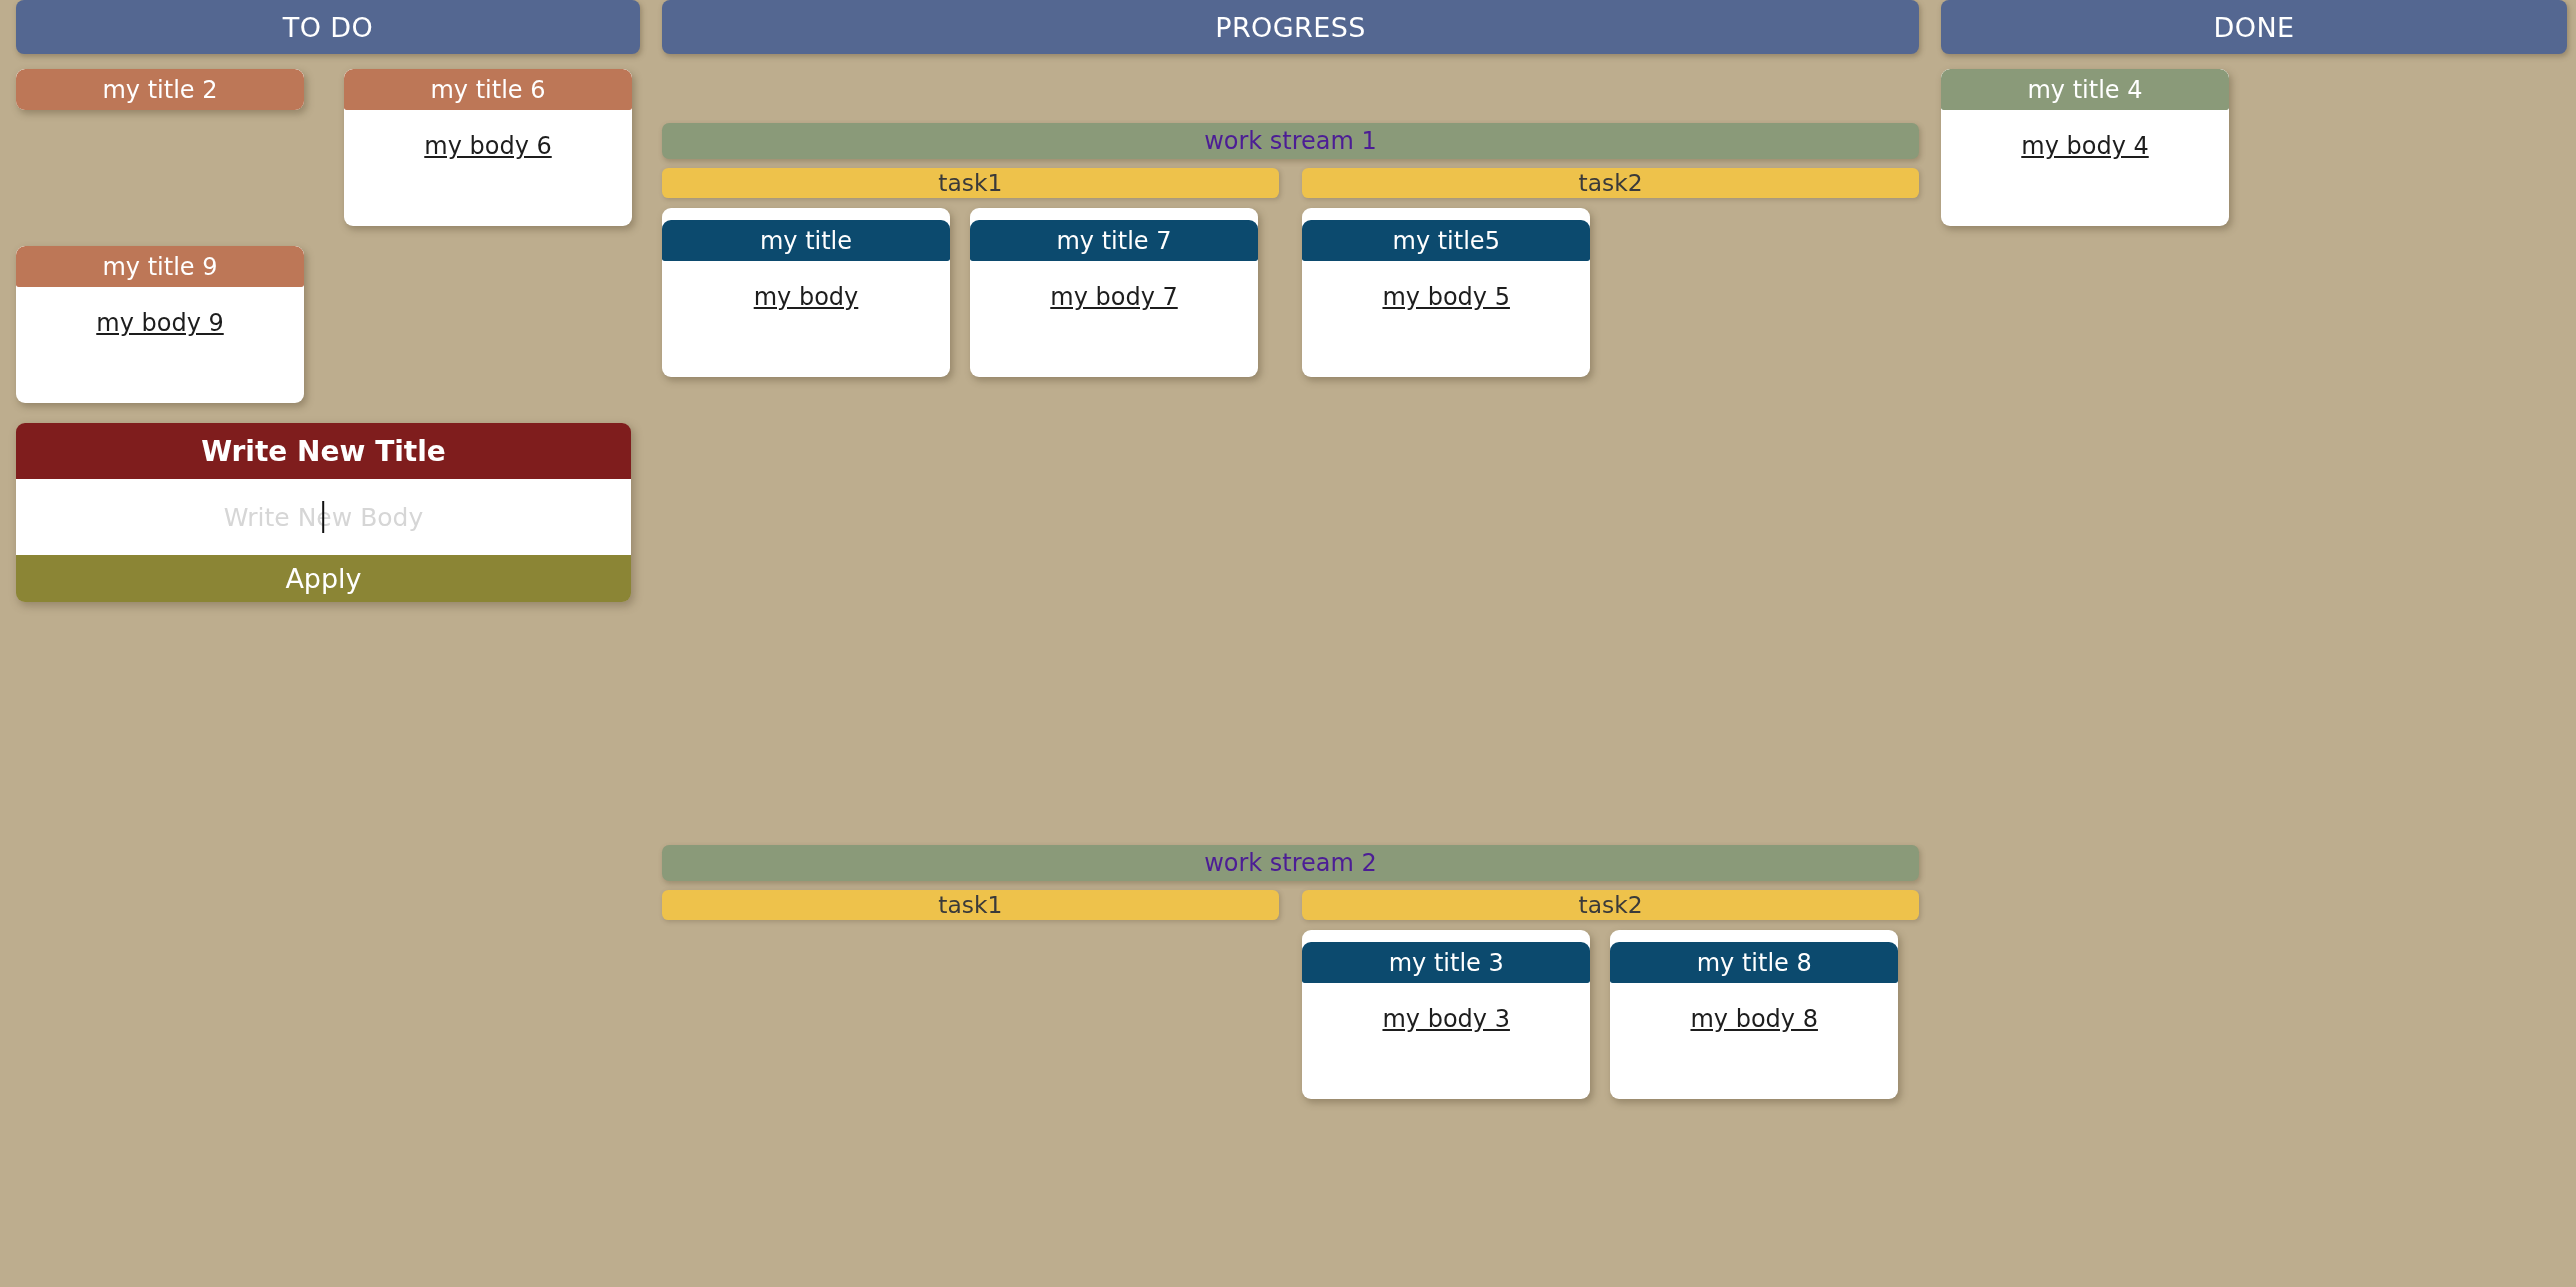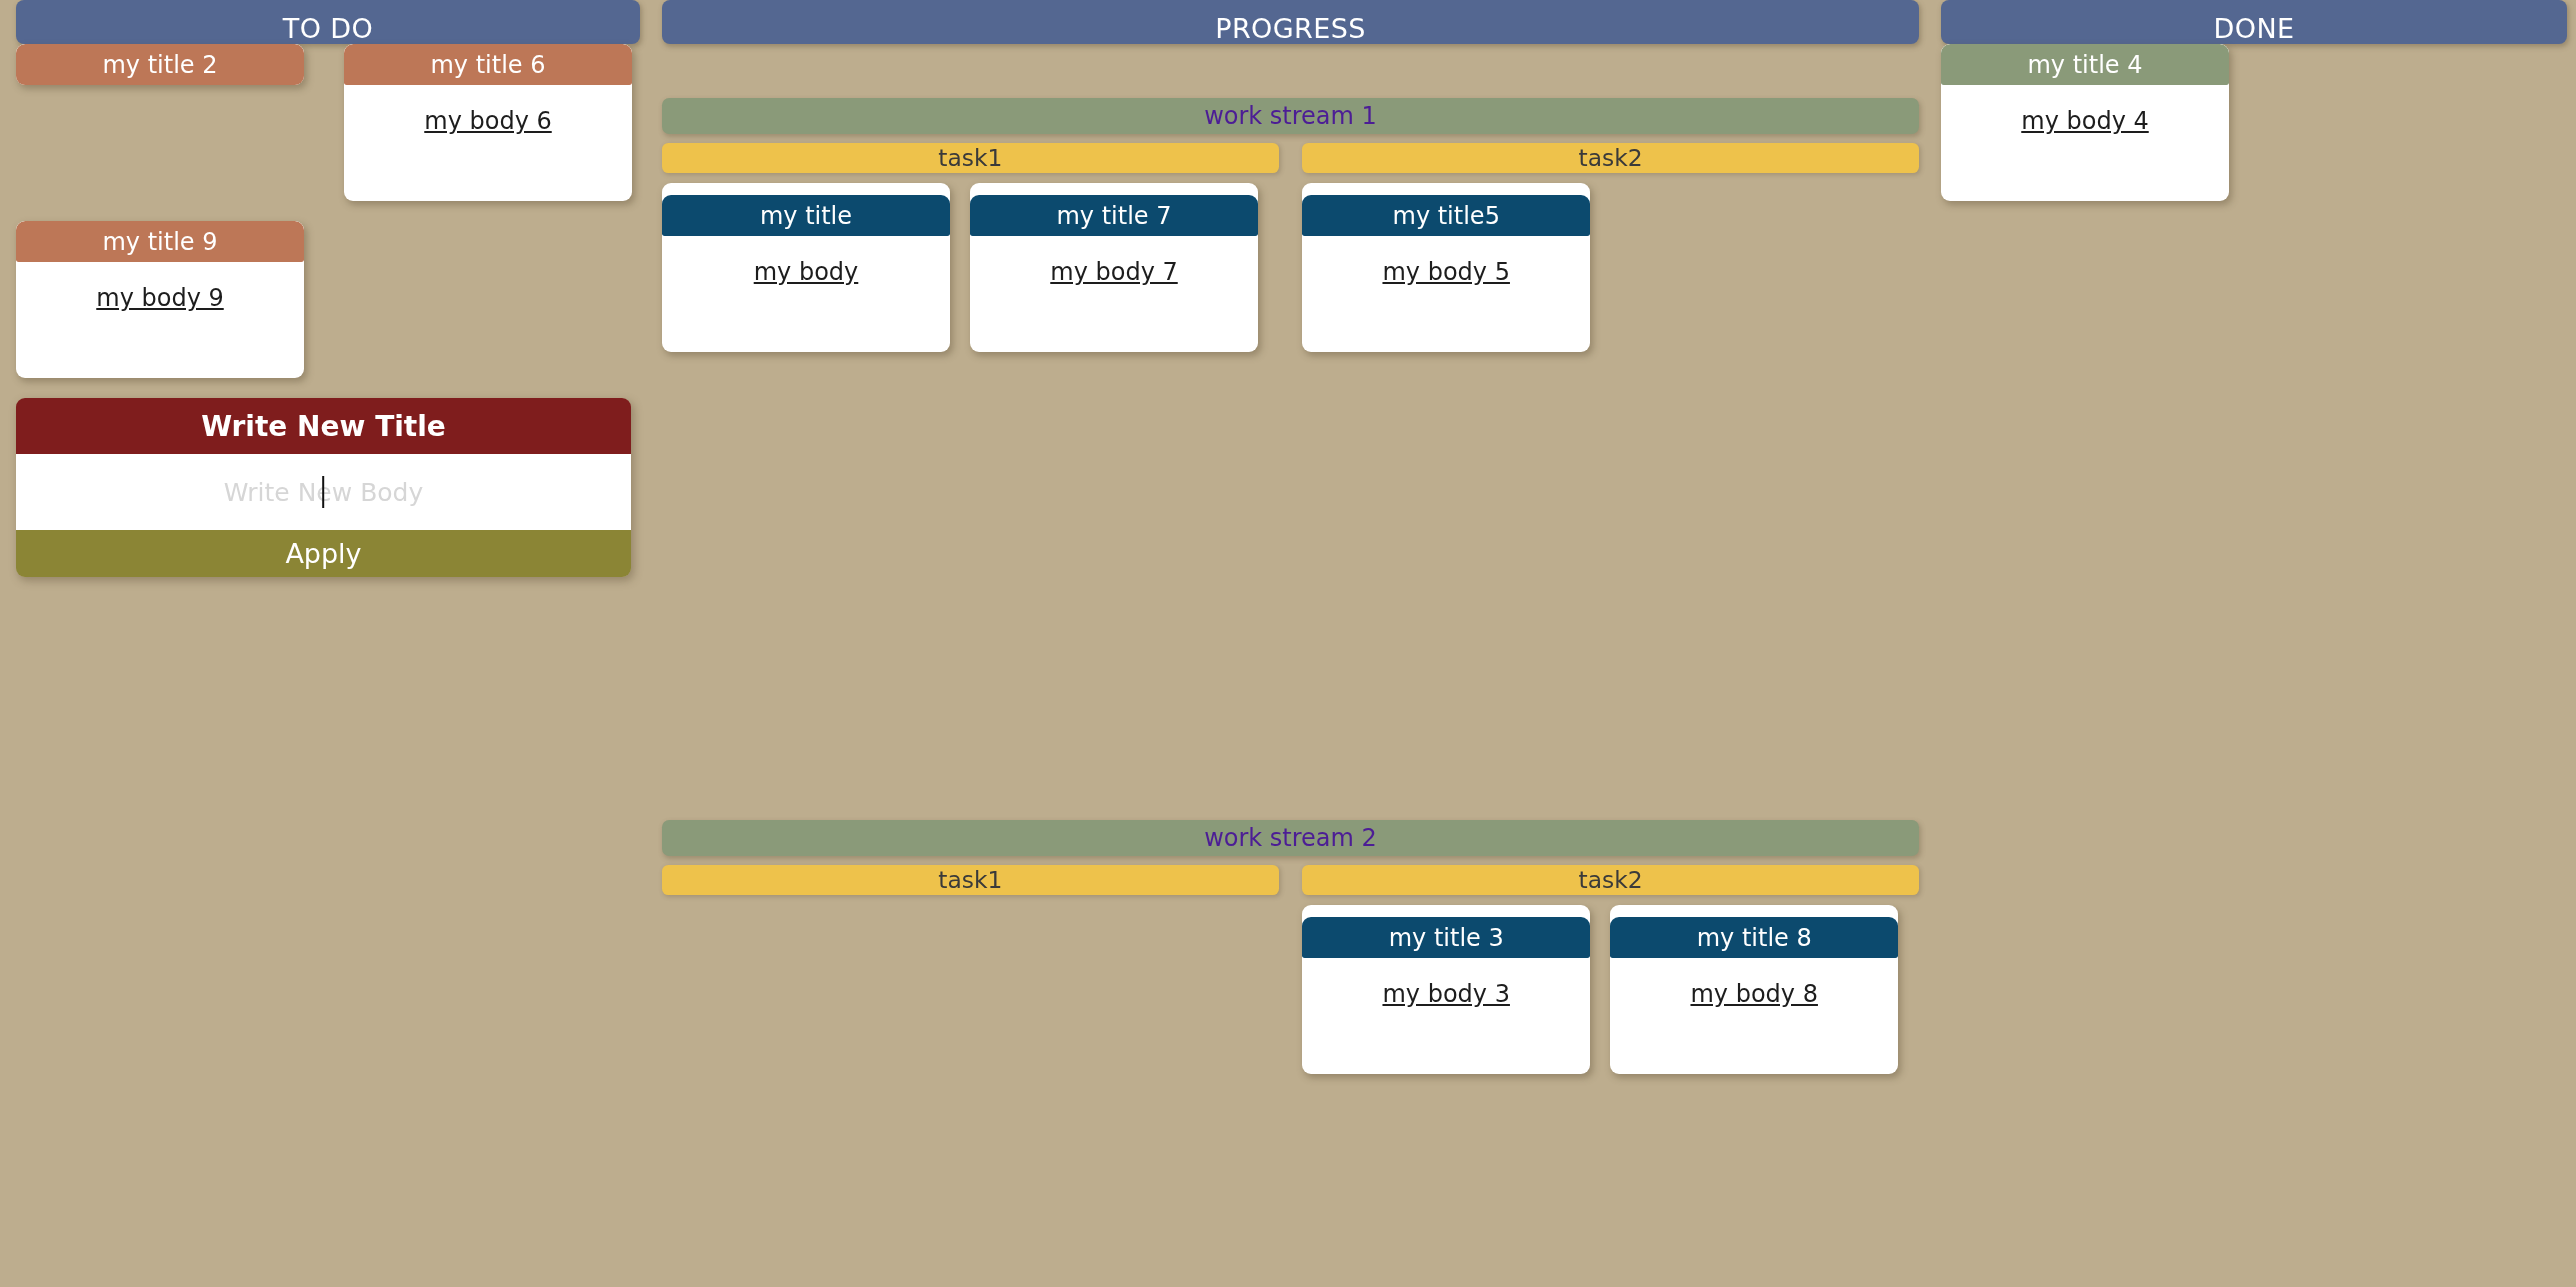--- a/index.html
+++ b/index.html
@@ -12,31 +12,31 @@
   }
   .board{position:absolute;inset:0;}
 
   
   .col{position:absolute;top:0;}
   #col-todo{left:16px;width:624px;}
   #col-progress{left:662px;width:1257px;}
   #col-done{left:1941px;width:626px;}
 
   .col-header{
-    height:44px;
+    height:54px;
     background:#546791;
     border-radius:8px;
     color:#ffffff;
-    display:flex;align-items:flex-end;justify-content:center;
+    display:flex;align-items:center;justify-content:center;
     font-size:27px;
     letter-spacing:0.4px;
     box-shadow:1.8px 2.7px 5.4px rgba(90,75,50,.35);
   }
 
-  .col-body{padding-top:0;}
+  .col-body{padding-top:15px;}
 
   
   .card{
     width:288px;
     background:#ffffff;
     border-radius:9px;
     box-shadow:2.7px 3.6px 7.2px rgba(95,80,55,.40);
     overflow:hidden;
     display:inline-block;
     vertical-align:top;

